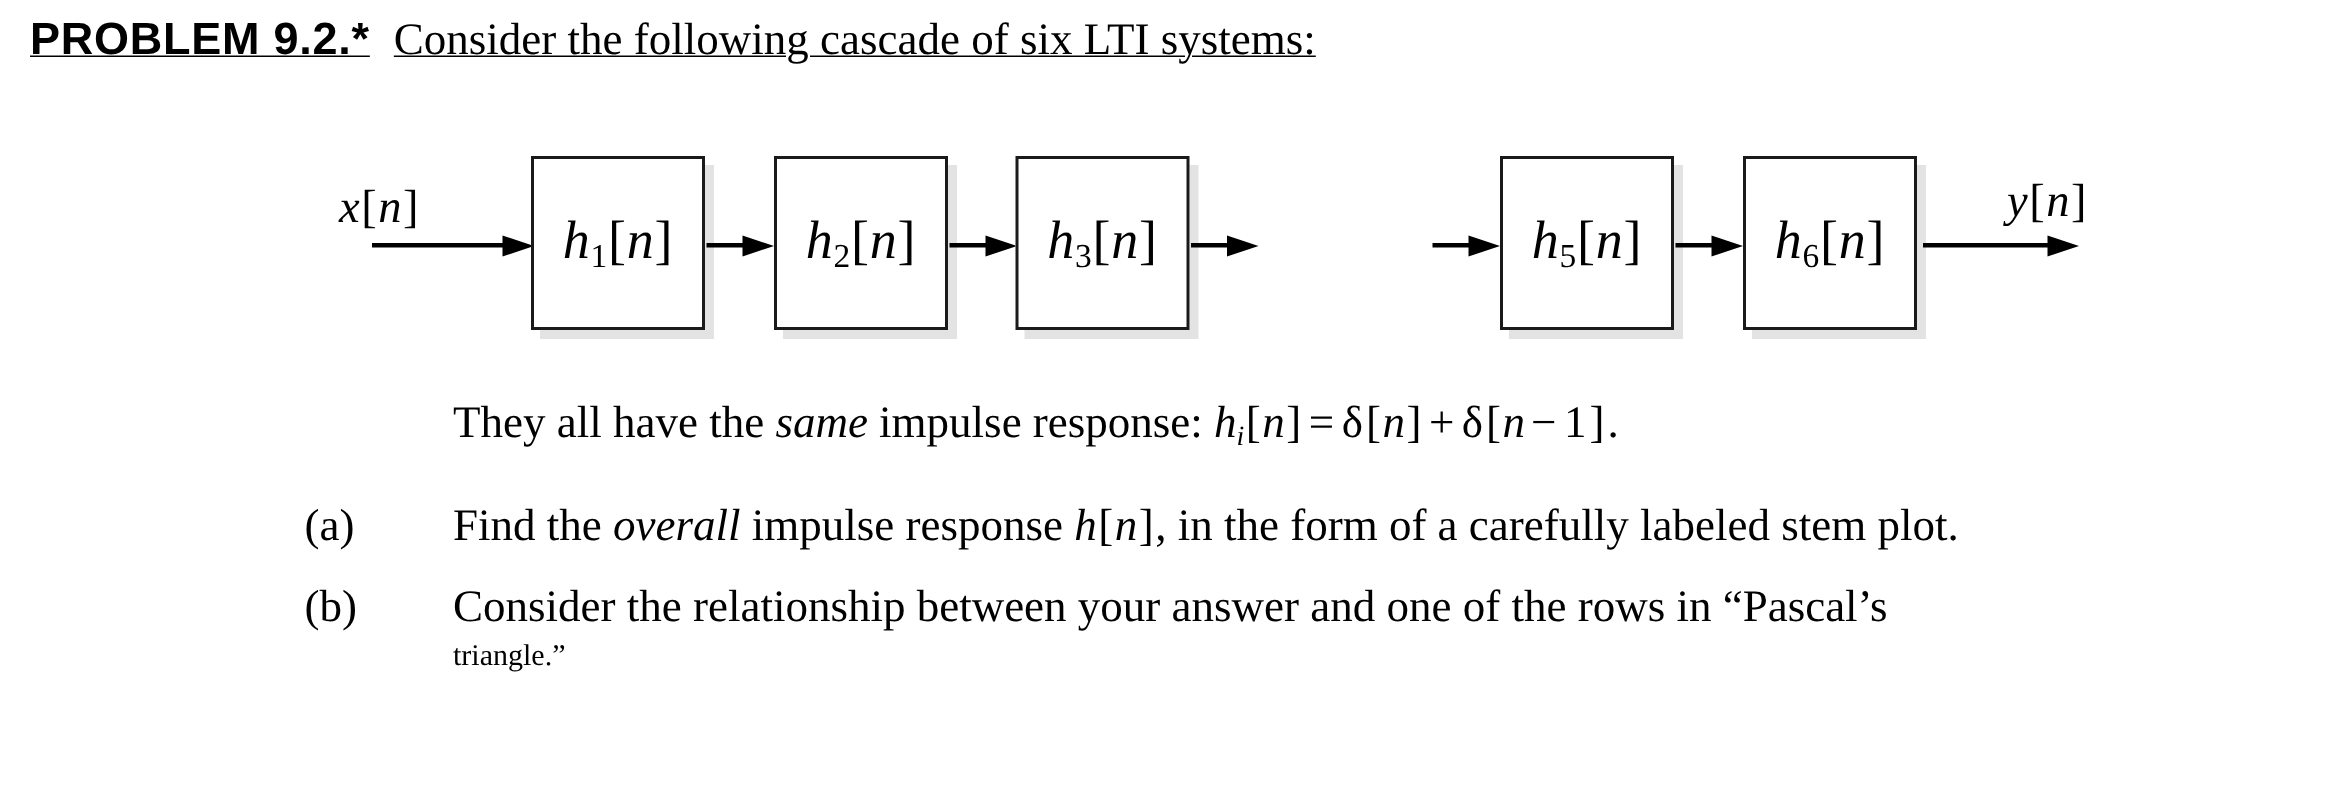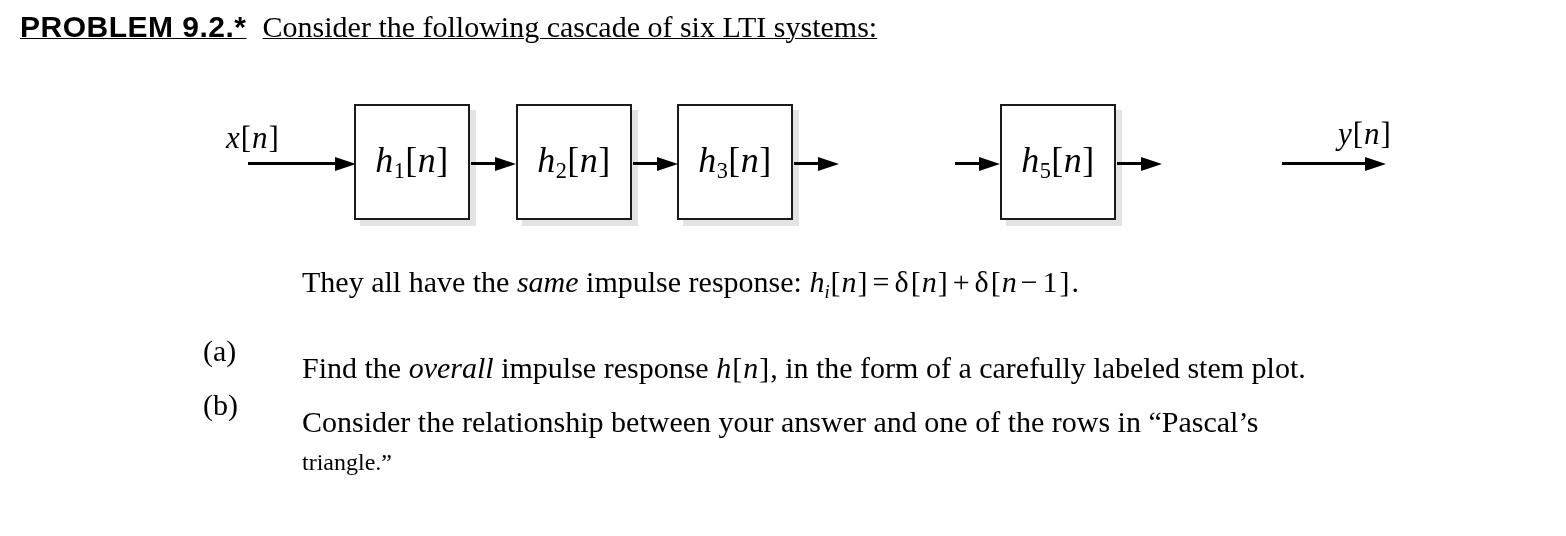--- a/index.html
+++ b/index.html
@@ -198,30 +198,29 @@
     top: 0;
     width: 90px;
     font-family: "Liberation Serif", serif;
     font-size: 30px;
   }
   .part-text {
     position: absolute;
     left: 99px;
     top: 0;
     white-space: nowrap;
-    margin-top: 17px;
   }
   #part-a { left: 203px; top: 336px; width: 1320px; height: 40px; }
   #part-b { left: 203px; top: 390px; width: 1320px; height: 90px; }
   #part-b-cont {
     position: absolute;
     left: 99px;
-    top: 60px;
-    white-space: nowrap;
-    font-size: 24px;
+    top: 37px;
+    white-space: nowrap;
+    font-size: 20px;
   }
 </style>
 </head>
 <body>
 
 <div id="problem-header">
   <span class="prob-label">PROBLEM  9.2.*</span><span class="prob-stmt">Consider the following cascade of six LTI systems:</span>
 </div>
 
 <div id="block-diagram">
@@ -265,20 +264,23 @@
   </div>
 
   <div class="sys-block" style="left:1000px;">
     <span class="blk-label"><i>h</i><sub>5</sub><span class="brk">[</span><i>n</i><span class="brk">]</span></span>
   </div>
   <div class="connector" style="left:1117px;">
     <div class="shaft"></div>
     <div class="head"></div>
   </div>
 
+  <div class="sys-block" style="left:1162px;">
+    <span class="blk-label"><i>h</i><sub>6</sub><span class="brk">[</span><i>n</i><span class="brk">]</span></span>
+  </div>
 
   <div id="output-arrow">
     <div class="shaft"></div>
     <div class="head"></div>
   </div>
 
   <div class="signal-label" id="label-yn">
     <i>y</i><span class="brk">[</span><i>n</i><span class="brk">]</span>
   </div>
 </div>

